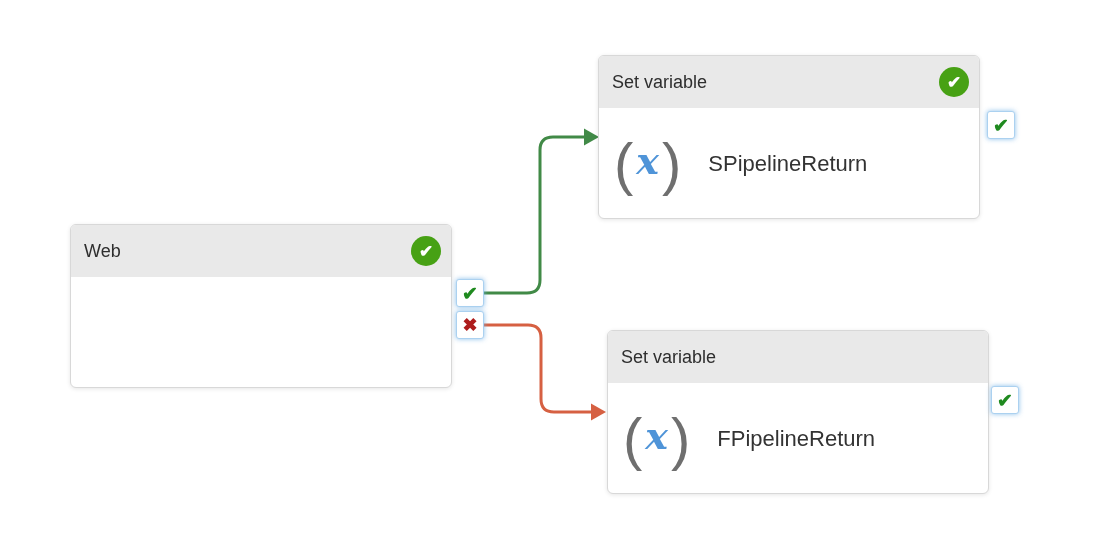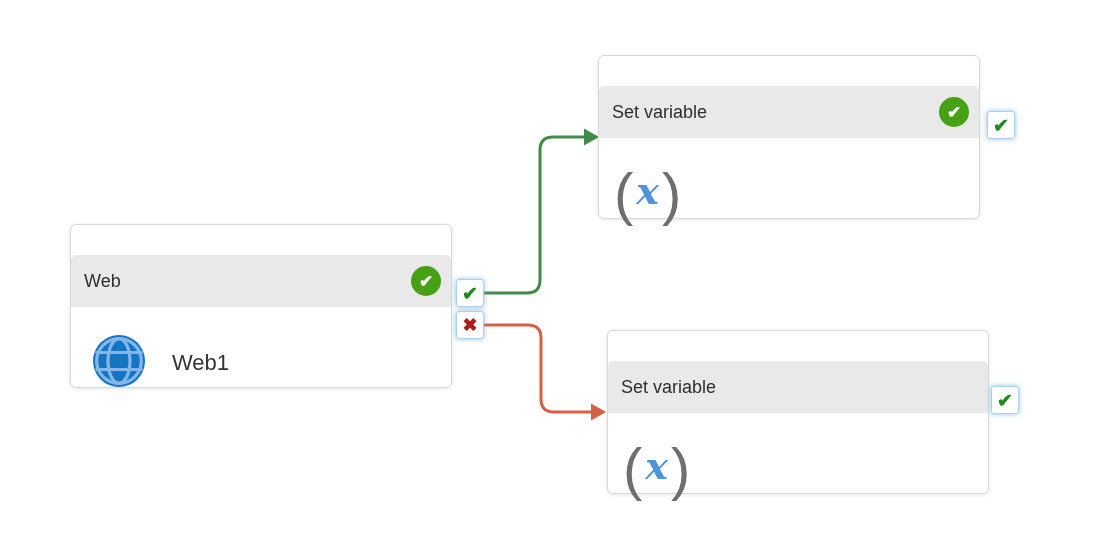--- a/index.html
+++ b/index.html
@@ -22,21 +22,20 @@
     border:1px solid #d8d8d8;
     border-radius:6px;
     box-shadow:0 1px 4px rgba(0,0,0,0.10);
   }
   .node-header {
     height:52px;
     background:#e9e9e9;
     border-radius:5px 5px 0 0;
     display:flex; align-items:center;
     padding:0 10px 0 13px;
-    margin-top:30px;
   }
   .node-type { font-size:18px; color:#2e2e2e; }
   .badge {
     margin-left:auto;
     width:30px; height:30px;
     border-radius:50%;
     background:#47a114;
     color:#ffffff;
     display:flex; align-items:center; justify-content:center;
     font-size:17px; font-weight:bold;
@@ -101,60 +100,48 @@
       <path d="M484 325 H528 Q541 325 541 338 V399 Q541 412 554 412 H592" fill="none" stroke-width="3" stroke="#d66042"></path>
       <polygon points="591,403.5 591,420.5 606,412" fill="#d66042"></polygon>
     </g>
   </svg>
 
   <div class="node" id="node-web">
     <div class="node-header">
       <span class="node-type">Web</span>
       <span class="badge">✔</span>
     </div>
-    <div class="node-body web-body">
-      <span>
-        <svg width="52" height="52" viewBox="0 0 52 52">
-          <circle cx="26" cy="26" r="26" fill="#1475c5"></circle>
-          <g stroke="#85b6e8" stroke-width="3.2" fill="none">
-            <circle cx="26" cy="26" r="22.3"></circle>
-            <ellipse cx="26" cy="26" rx="11" ry="22.3"></ellipse>
-            <path d="M2.5 17.5 H49.5"></path>
-            <path d="M2.5 34.5 H49.5"></path>
-          </g>
-        </svg>
-      </span>
-      <span class="node-name">Web1</span>
-    </div>
   </div>
 
   <div class="node" id="node-spr">
     <div class="node-header">
       <span class="node-type">Set variable</span>
       <span class="badge">✔</span>
     </div>
     <div class="node-body var-body">
       <span class="var-icon">
         <span class="paren">(</span>
         <span class="var-x">x</span>
         <span class="paren">)</span>
       </span>
+      <span class="node-name">SPipelineReturn</span>
     </div>
   </div>
 
   <div class="node" id="node-fpr">
     <div class="node-header">
       <span class="node-type">Set variable</span>
     </div>
     <div class="node-body var-body">
       <span class="var-icon">
         <span class="paren">(</span>
         <span class="var-x">x</span>
         <span class="paren">)</span>
       </span>
+      <span class="node-name">FPipelineReturn</span>
     </div>
   </div>
 
   <div class="port" id="port-web-success">
     <span class="port-check">✔</span>
   </div>
   <div class="port" id="port-web-failure">
     <span class="port-cross">✖</span>
   </div>
   <div class="port" id="port-spr-success">

